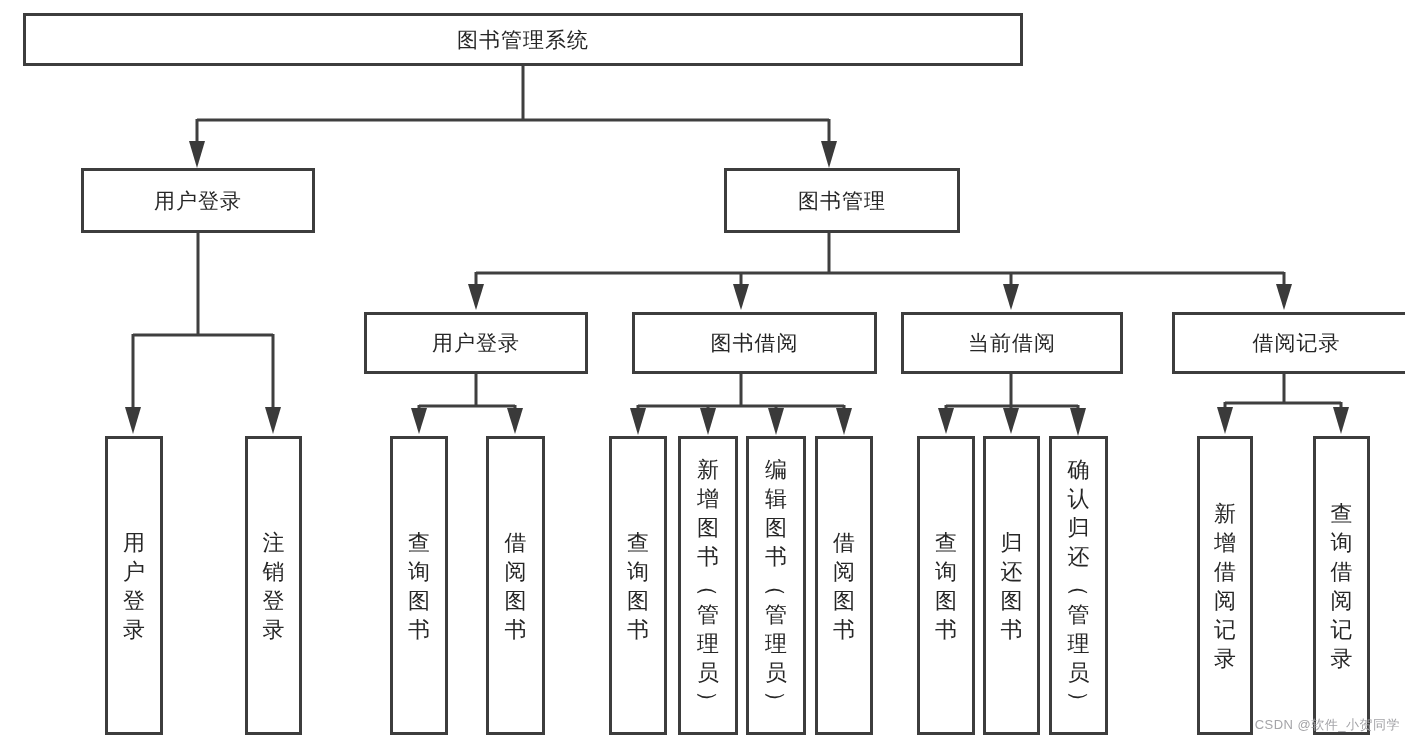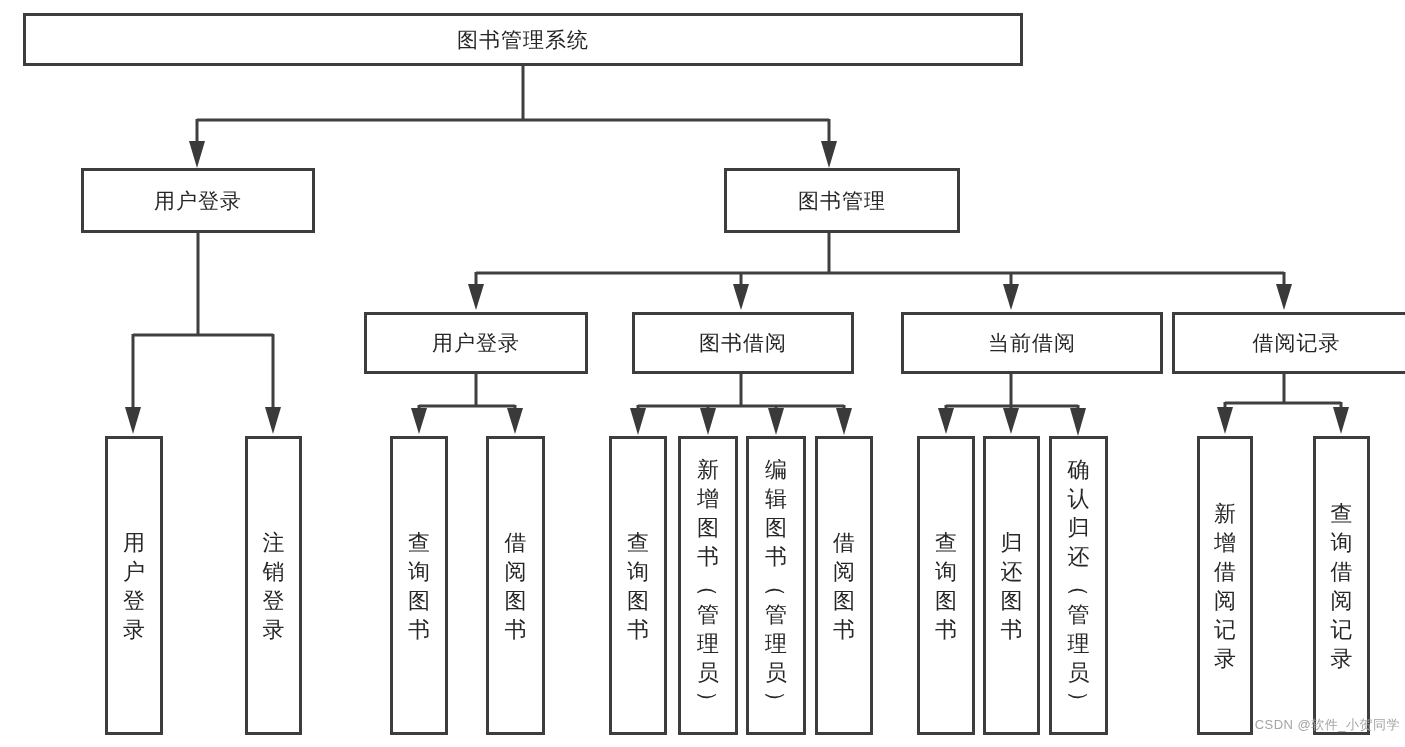--- a/index.html
+++ b/index.html
@@ -41,22 +41,22 @@
     font-size: 21px;
     letter-spacing: 1px;
     white-space: nowrap;
   }
   .node.root  { left: 23px;  top: 13px;  width: 1000px; height: 53px; }
   .node.l1    { top: 168px; height: 65px; text-align: right; }
   .node.l1.user { left: 81px;  width: 234px; }
   .node.l1.mgmt { left: 712px; width: 236px; margin-left: 12px; }
   .node.l2    { top: 312px; height: 62px; }
   .node.l2.nb { left: 364px;  width: 224px; }
-  .node.l2.bb { left: 632px;  width: 222px; }
-  .node.l2.cb { left: 901px;  width: 262px; font-family: Liberation Mono, monospace; }
+  .node.l2.bb { left: 632px;  width: 245px; }
+  .node.l2.cb { left: 901px;  width: 222px; font-family: Liberation Mono, monospace; }
   .node.l2.br { left: 1172px; width: 237px; padding-left: 12px; }
   .node.leaf  { top: 436px; height: 299px; }
   .vtext { display: block; }
   .vchar {
     display: block;
     height: 29px;
     line-height: 29px;
     font-size: 22px;
     text-align: center;
     color: #262626;

